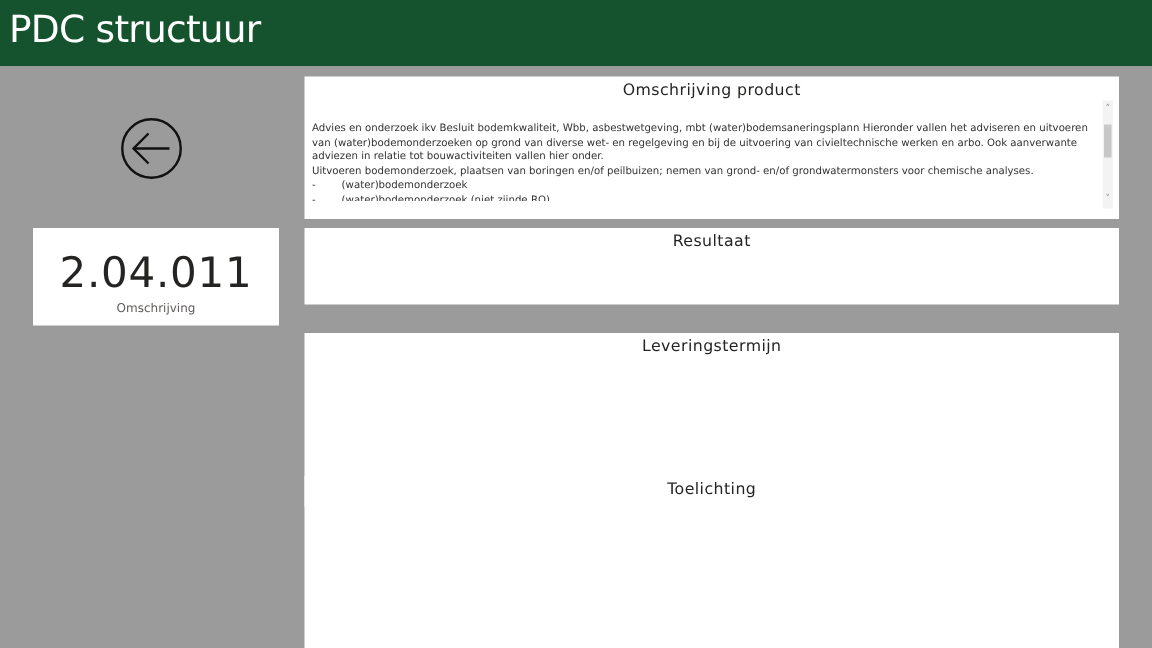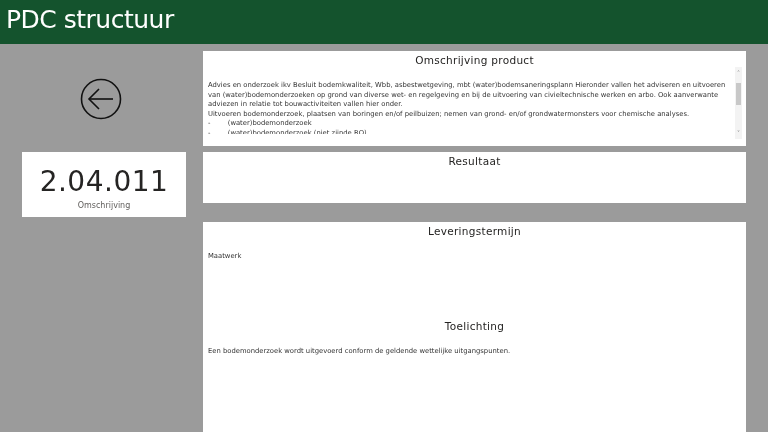--- a/index.html
+++ b/index.html
@@ -58,24 +58,22 @@
     <span class="arrow" style="bottom:2px">˅</span>
   </div>
 </div>
 
 <div class="panel p2">
   <div class="panel-title">Resultaat</div>
 </div>
 
 <div class="panel p3">
   <div class="panel-title">Leveringstermijn</div>
-  <div class="panel-body">Maatwerk</div>
 </div>
 
 <div class="panel p4">
   <div class="panel-title">Toelichting</div>
-  <div class="panel-body">Een bodemonderzoek wordt uitgevoerd conform de geldende wettelijke uitgangspunten.</div>
   <div class="hscroll">
     <span class="arrow" style="left:2px">&lt;</span>
     <span class="thumb"></span>
     <span class="arrow" style="right:2px">&gt;</span>
   </div>
 </div>
 
 </body></html>

